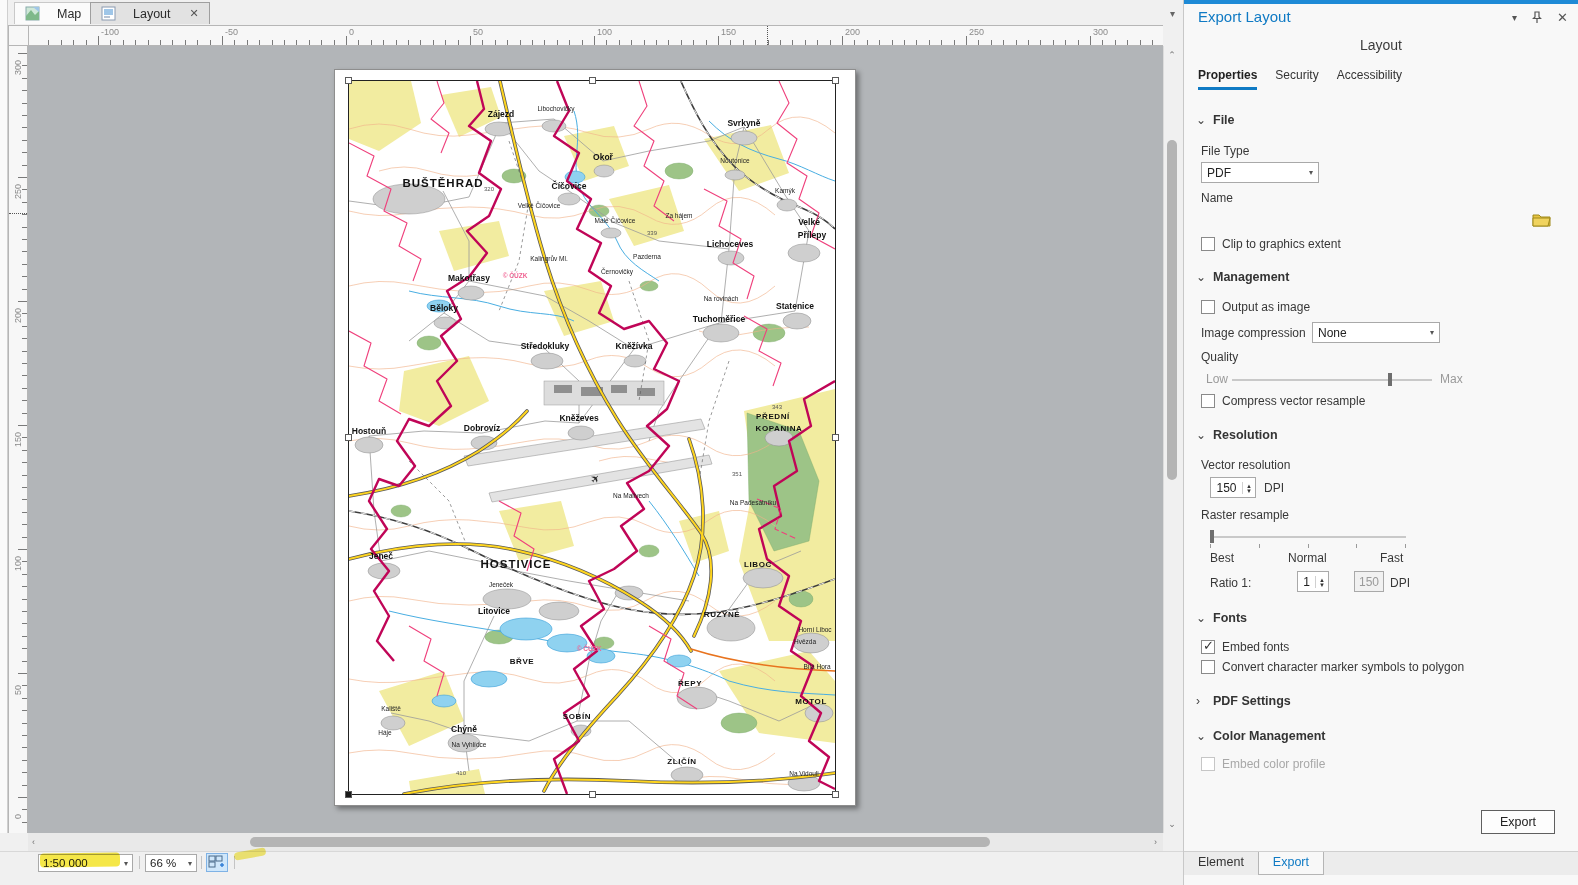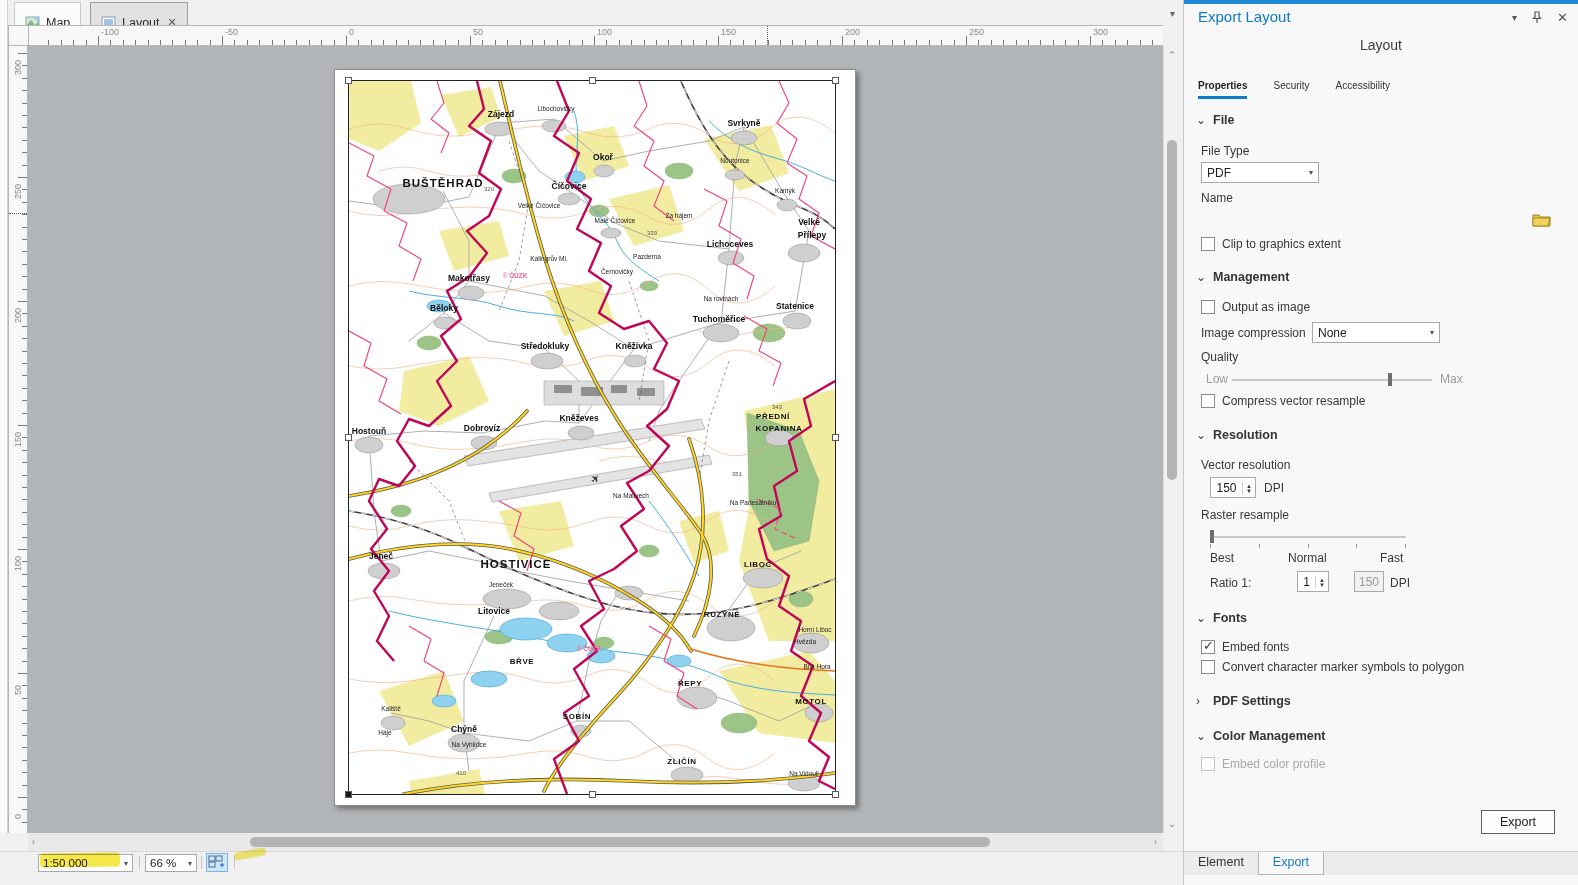--- a/index.html
+++ b/index.html
@@ -6,22 +6,22 @@
   html,body { width:1578px; height:885px; overflow:hidden;
     font-family:"Liberation Sans","DejaVu Sans",sans-serif; background:#f0f0f0; color:#333; }
   .abs { position:absolute; }
 
   
   #view { position:absolute; left:0; top:0; width:1183px; height:885px; background:#f0f0f0; }
   #splitter { position:absolute; left:0; top:0; width:8px; height:833px; background:#fafafa; border-right:1px solid #cfcfcf; }
 
   
   #doc-tabs { position:absolute; left:8px; top:0; width:1175px; height:24px; background:#f0f0f0; }
-  .doc-tab { position:absolute; top:2px; height:22px; display:flex; align-items:flex-start; gap:6px;
-    padding:13px 10px; font-size:12.5px; color:#2b2b2b; }
+  .doc-tab { position:absolute; top:2px; height:22px; display:flex; align-items:center; gap:17px;
+    padding:0 10px; font-size:12.5px; color:#2b2b2b; }
   #tab-map { left:6px; background:#fbfbfb; border:1px solid #c9c9c9; border-bottom:none; }
   #tab-layout { left:82px; background:#e2e2e2; border:1px solid #9f9f9f; border-bottom:none; }
   .tab-close { font-size:11px; color:#555; margin-left:2px; }
   #tabs-overflow { position:absolute; right:8px; top:8px; font-size:10px; color:#666; }
 
   
   #hruler { position:absolute; left:28px; top:25px; width:1135px; height:21px; background:#f7f7f7;
     border:1px solid #b6b6b6; border-right:none; overflow:hidden; }
   #ruler-corner { position:absolute; left:8px; top:25px; width:20px; height:21px; background:#f7f7f7; border:1px solid #b6b6b6; border-right:none; }
   #vruler { position:absolute; left:8px; top:46px; width:20px; height:787px; background:#f7f7f7;
@@ -68,21 +68,21 @@
   #hl-smudge { position:absolute; left:234px; top:850px; width:32px; height:8px; background:#f3e11a;
     opacity:.6; transform:rotate(-10deg); border-radius:4px; mix-blend-mode:multiply; }
   #grid-btn { position:absolute; left:206px; top:853px; width:22px; height:19px; background:#cfe7fb; border:1px solid #7fb2e5; }
 
   
   #pane { position:absolute; left:1183px; top:0; width:395px; height:885px; background:#f8f8f8; border-left:1px solid #c8c8c8; }
   #pane-topbar { position:absolute; left:0; top:0; width:100%; height:4px; background:#1e8ad6; }
   #pane-title { position:absolute; left:14px; top:8px; font-size:15px; color:#0f7ac4; }
   #pane-icons { position:absolute; right:10px; top:10px; display:flex; gap:14px; color:#555; font-size:12px; align-items:center; }
   #pane-subtitle { position:absolute; left:0; top:37px; width:100%; text-align:center; font-size:14px; color:#3c3c3c; }
-  .pane-tabs { position:absolute; left:14px; top:80px; display:flex; gap:26px; font-size:10px; color:#333; }
+  .pane-tabs { position:absolute; left:14px; top:68px; display:flex; gap:18px; font-size:12px; color:#333; }
   .pane-tab { padding-bottom:5px; }
   .pane-tab.active { font-weight:bold; border-bottom:3px solid #0f7ac4; color:#222; }
 
   .sect-head { position:absolute; left:12px; font-size:12.5px; font-weight:bold; color:#343434; display:flex; gap:7px; align-items:center; }
   .chev { font-size:12px; color:#444; font-weight:normal; display:inline-block; width:10px; }
   .lbl { position:absolute; font-size:12px; color:#383838; }
   .lbl.dim { color:#9a9a9a; }
   .combo { position:absolute; height:21px; background:#fff; border:1px solid #a9a9a9; font-size:12px;
     display:flex; align-items:center; padding:0 5px; color:#222; }
   .combo .arr { margin-left:auto; font-size:8px; color:#555; }

